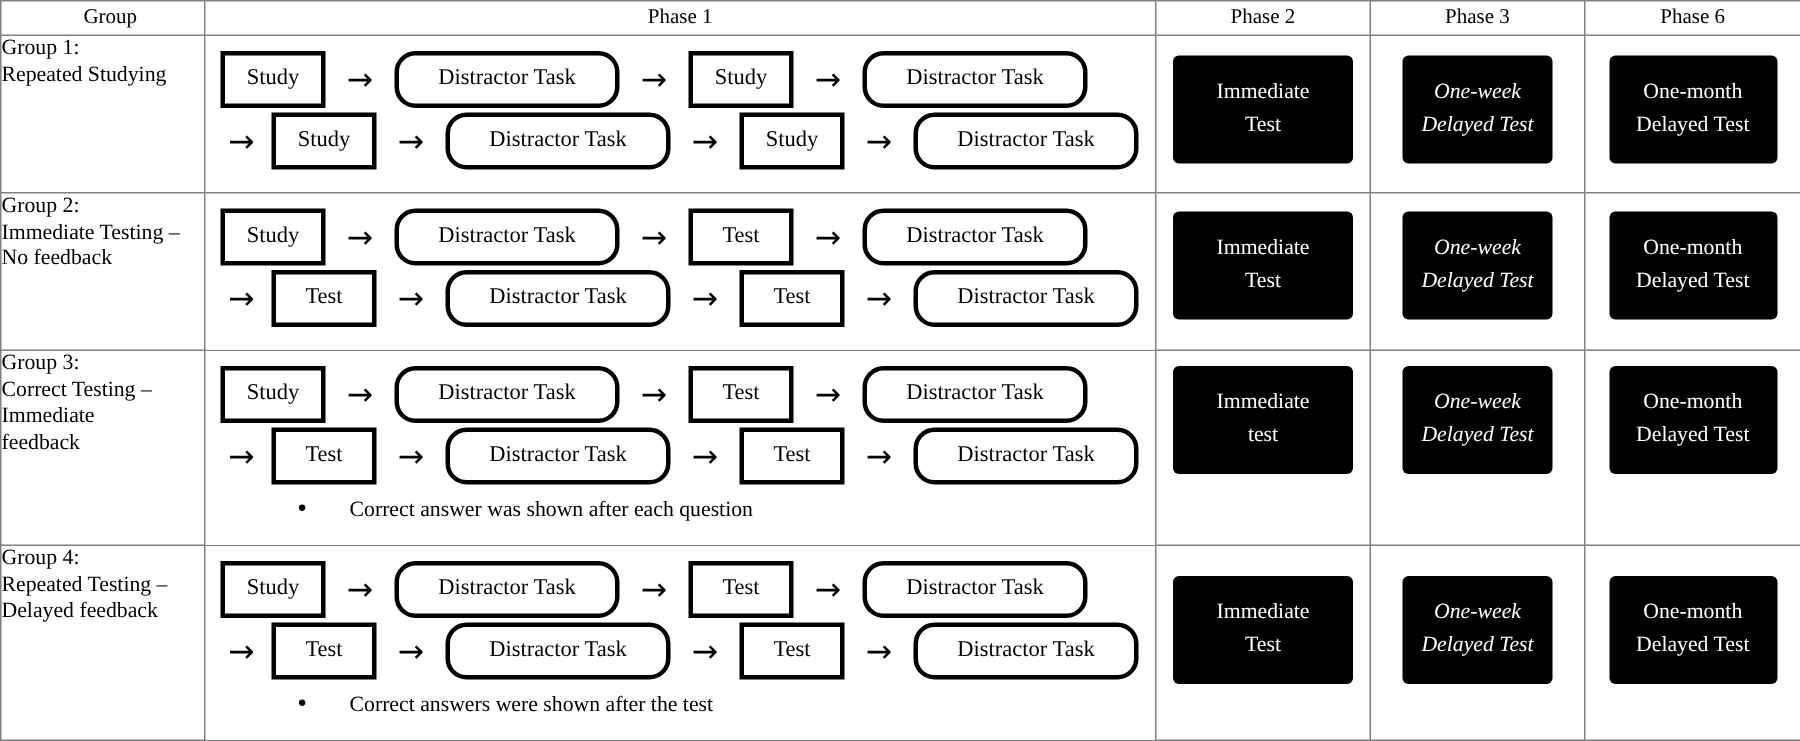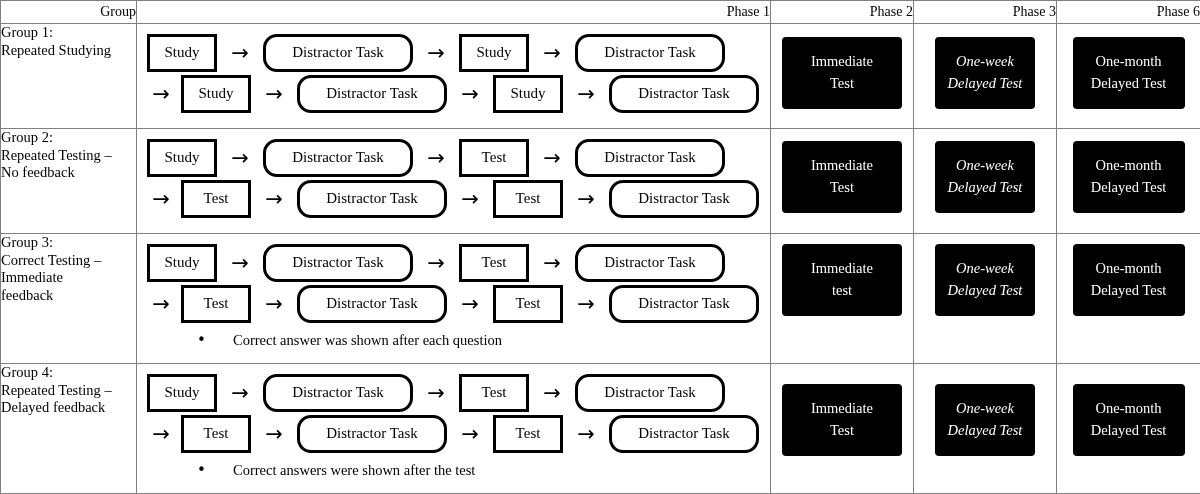--- a/index.html
+++ b/index.html
@@ -24,29 +24,29 @@
   .diagram-table td,
   .diagram-table th {
     border: 1px solid #808080;
     padding: 0;
     vertical-align: top;
     background: #ffffff;
   }
 
   
   .col-head {
-    text-align: right;
+    text-align: center;
     font-weight: normal;
     font-size: 14px;
     height: 22px;
     line-height: 22px;
     padding: 0 2px;
   }
   .col-head.group-head {
-    text-align: right;
+    text-align: center;
     padding-left: 10px;
   }
 
   
   .group-cell {
     padding: 5px 4px 4px 10px;
     font-size: 14.5px;
     line-height: 1.22;
     white-space: pre-line;
   }
@@ -181,21 +181,21 @@
               <div class="node distr">Distractor Task</div>
             </div>
           </div>
         </td>
         <td class="test-cell"><div class="black-box w-p2"><span class="bb-line">Immediate</span><span class="bb-line">Test</span></div></td>
         <td class="test-cell"><div class="black-box w-p3"><span class="bb-line">One-week</span><span class="bb-line">Delayed Test</span></div></td>
         <td class="test-cell"><div class="black-box w-p4"><span class="bb-line">One-month</span><span class="bb-line">Delayed Test</span></div></td>
       </tr>
       <tr class="r2">
         <td class="group-cell">Group 2:
-Repeated Testing –
+Immediate Testing –
 No feedback</td>
         <td class="flow-cell">
           <div class="flow-wrap">
             <div class="flow-line line-1">
               <div class="node study">Study</div>
               <span class="arrow">→</span>
               <div class="node distr">Distractor Task</div>
               <span class="arrow">→</span>
               <div class="node test">Test</div>
               <span class="arrow">→</span>

